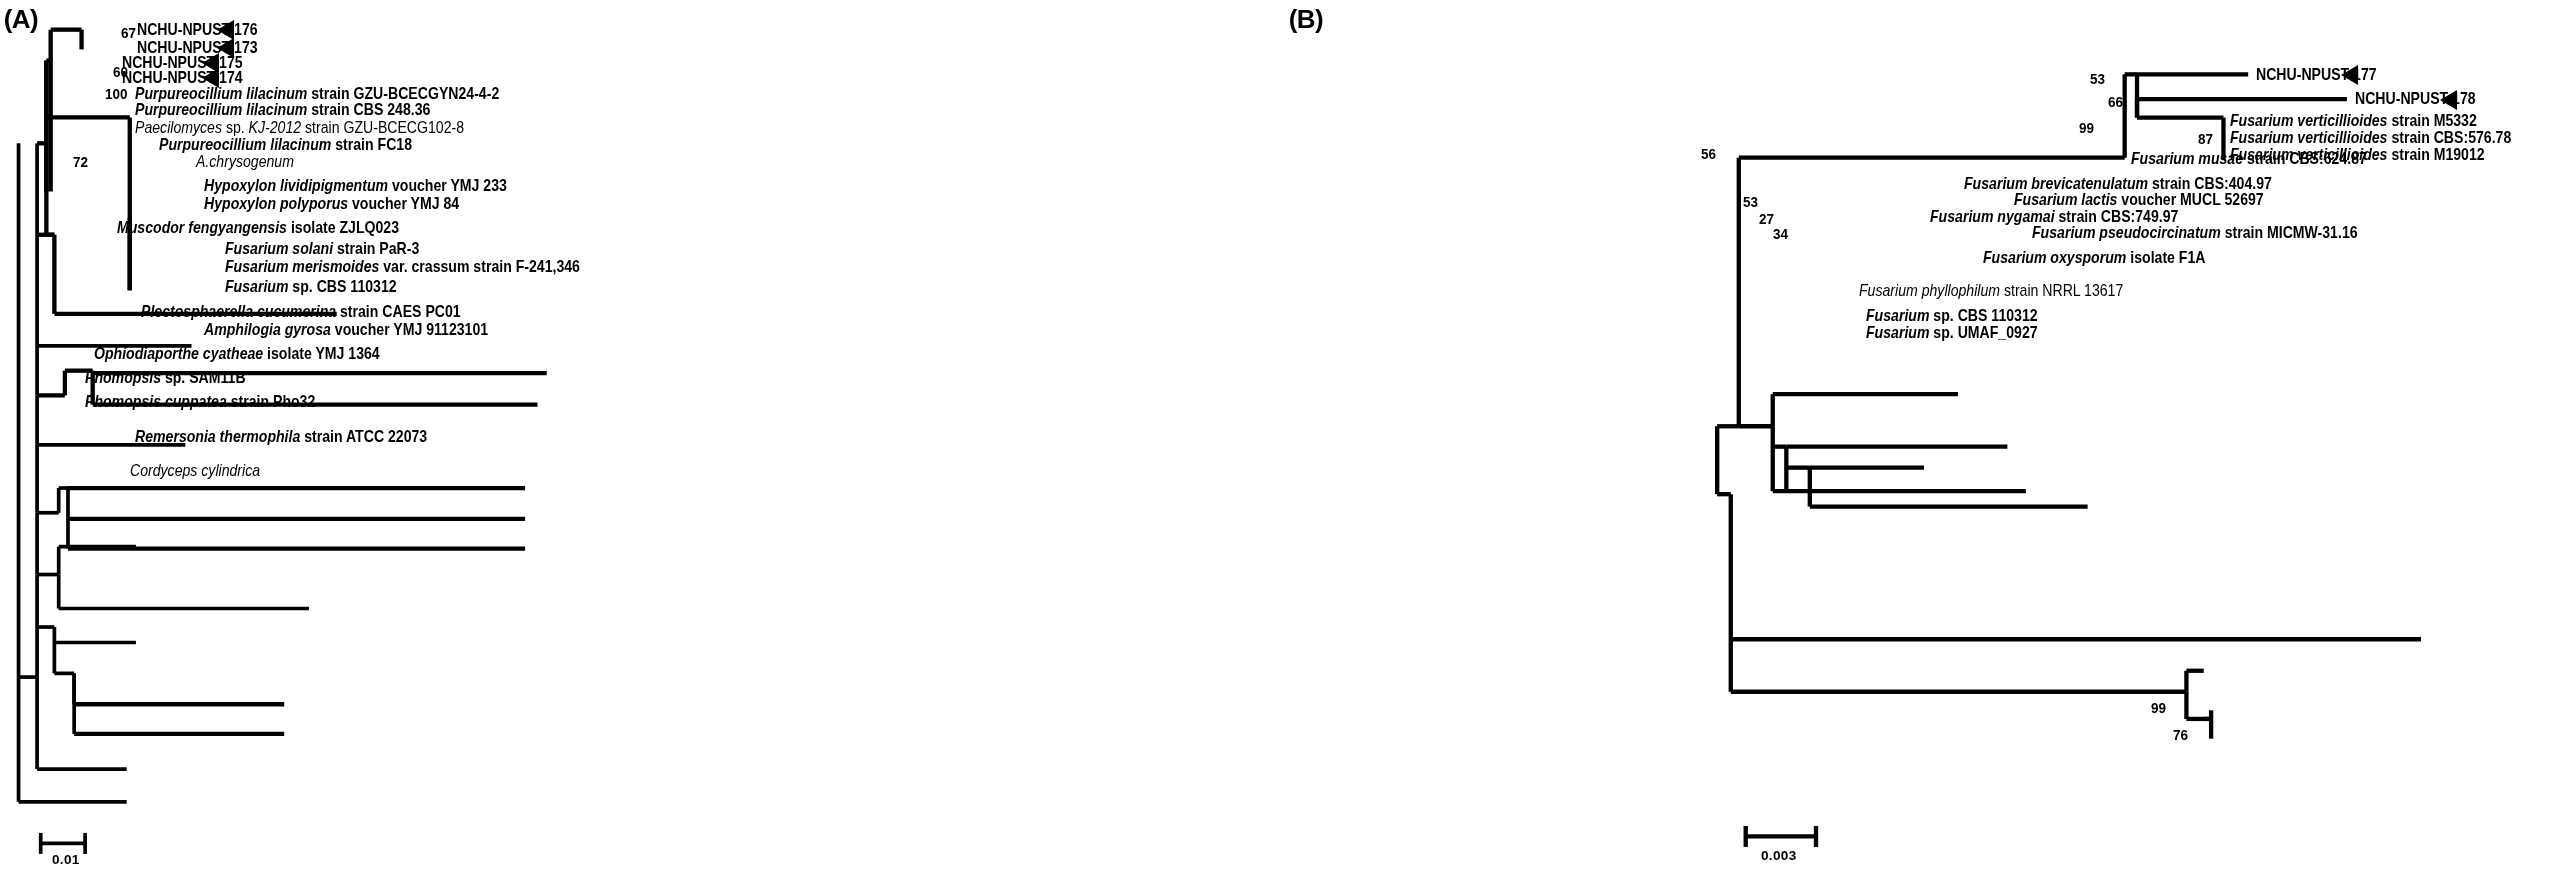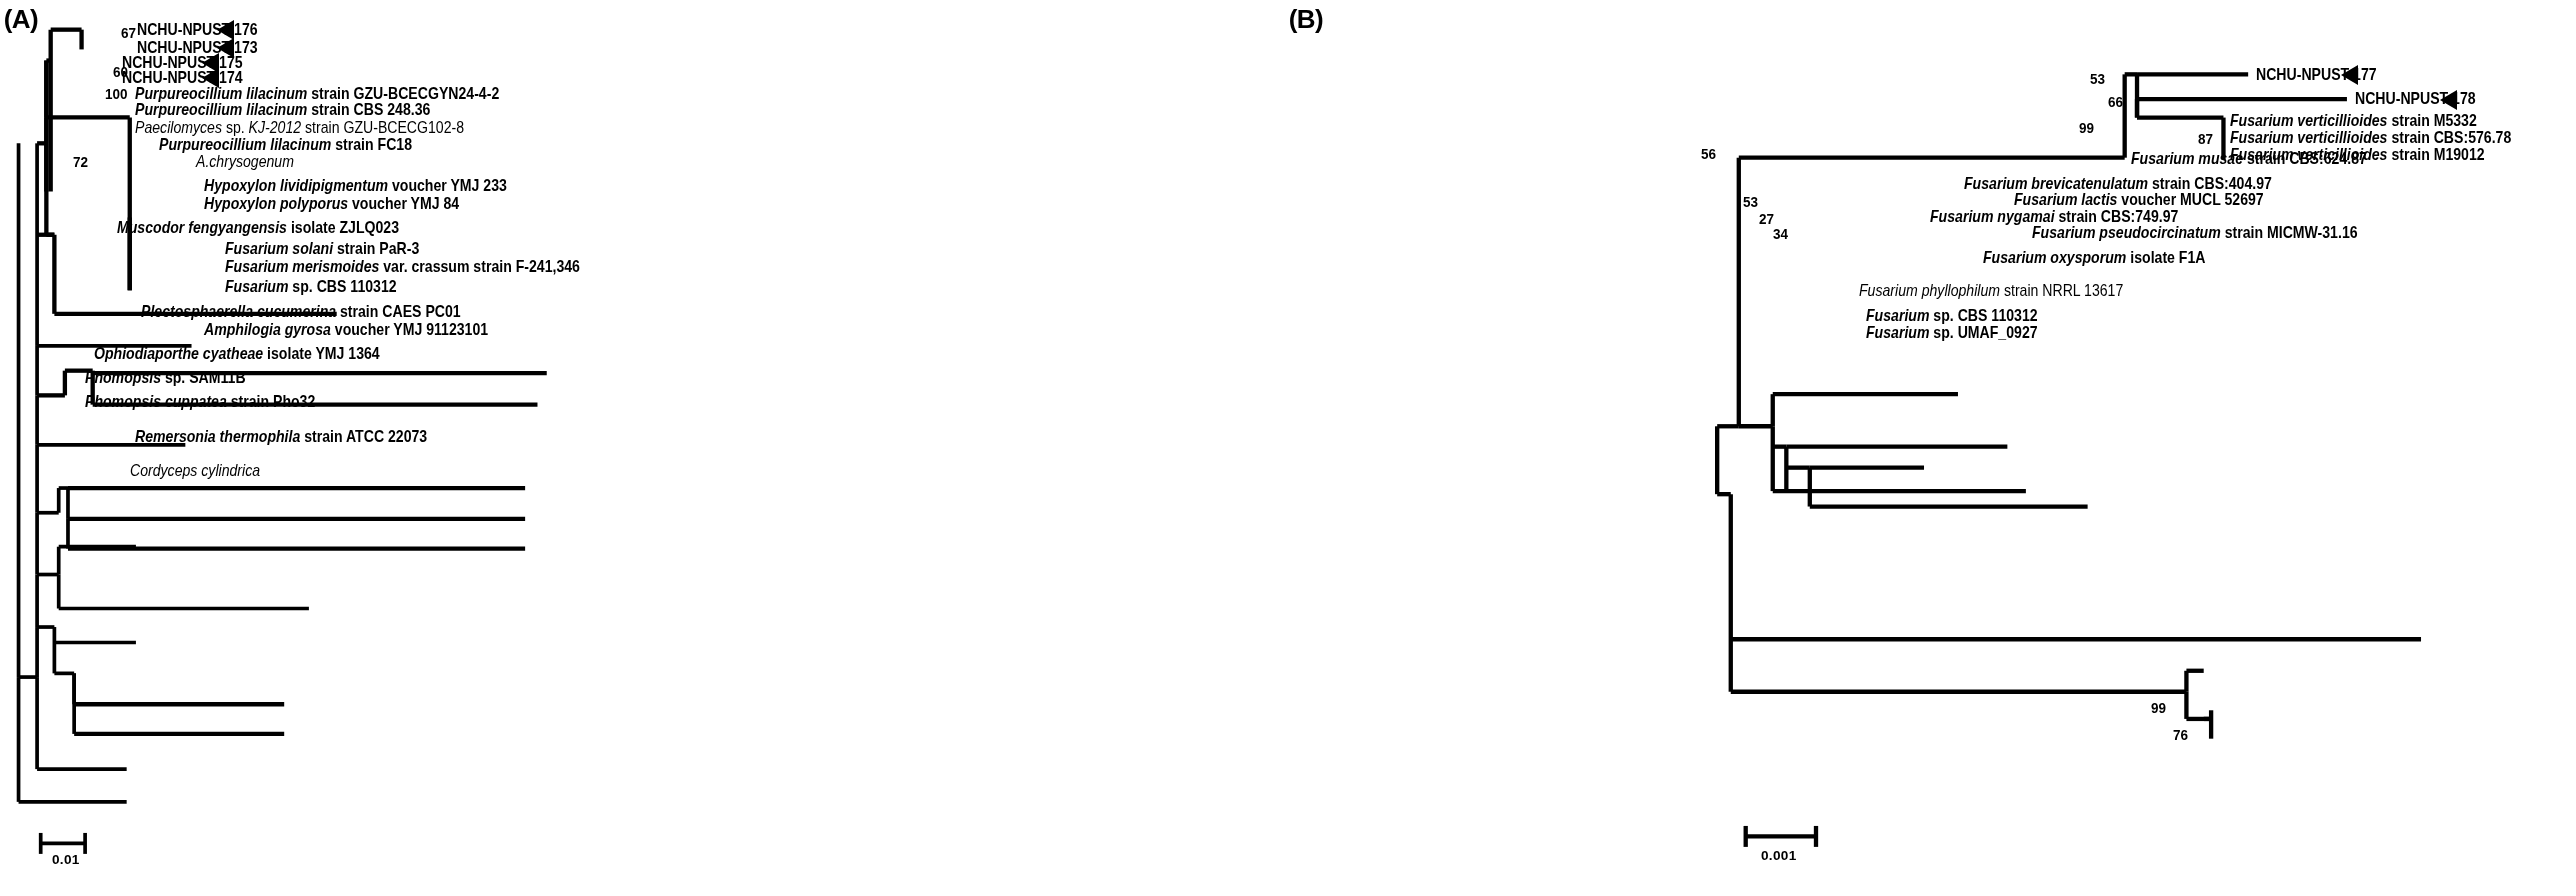--- a/index.html
+++ b/index.html
@@ -254,15 +254,15 @@
   <div class="boot" style="left:866px;top:699px;">99</div>
   <div class="boot" style="left:888px;top:726px;">76</div>
 
   <svg width="185" height="37" style="left:457px;top:821px;" viewBox="0 0 300 60">
     <g stroke="#000" stroke-width="7">
       <line x1="6" y1="8" x2="6" y2="42"></line>
       <line x1="120" y1="8" x2="120" y2="42"></line>
       <line x1="6" y1="25" x2="120" y2="25"></line>
     </g>
   </svg>
-  <div class="scaleval" style="left:476px;top:848px;">0.001</div>
+  <div class="scaleval" style="left:476px;top:848px;">0.003</div>
 </div>
 
 
 </body></html>

